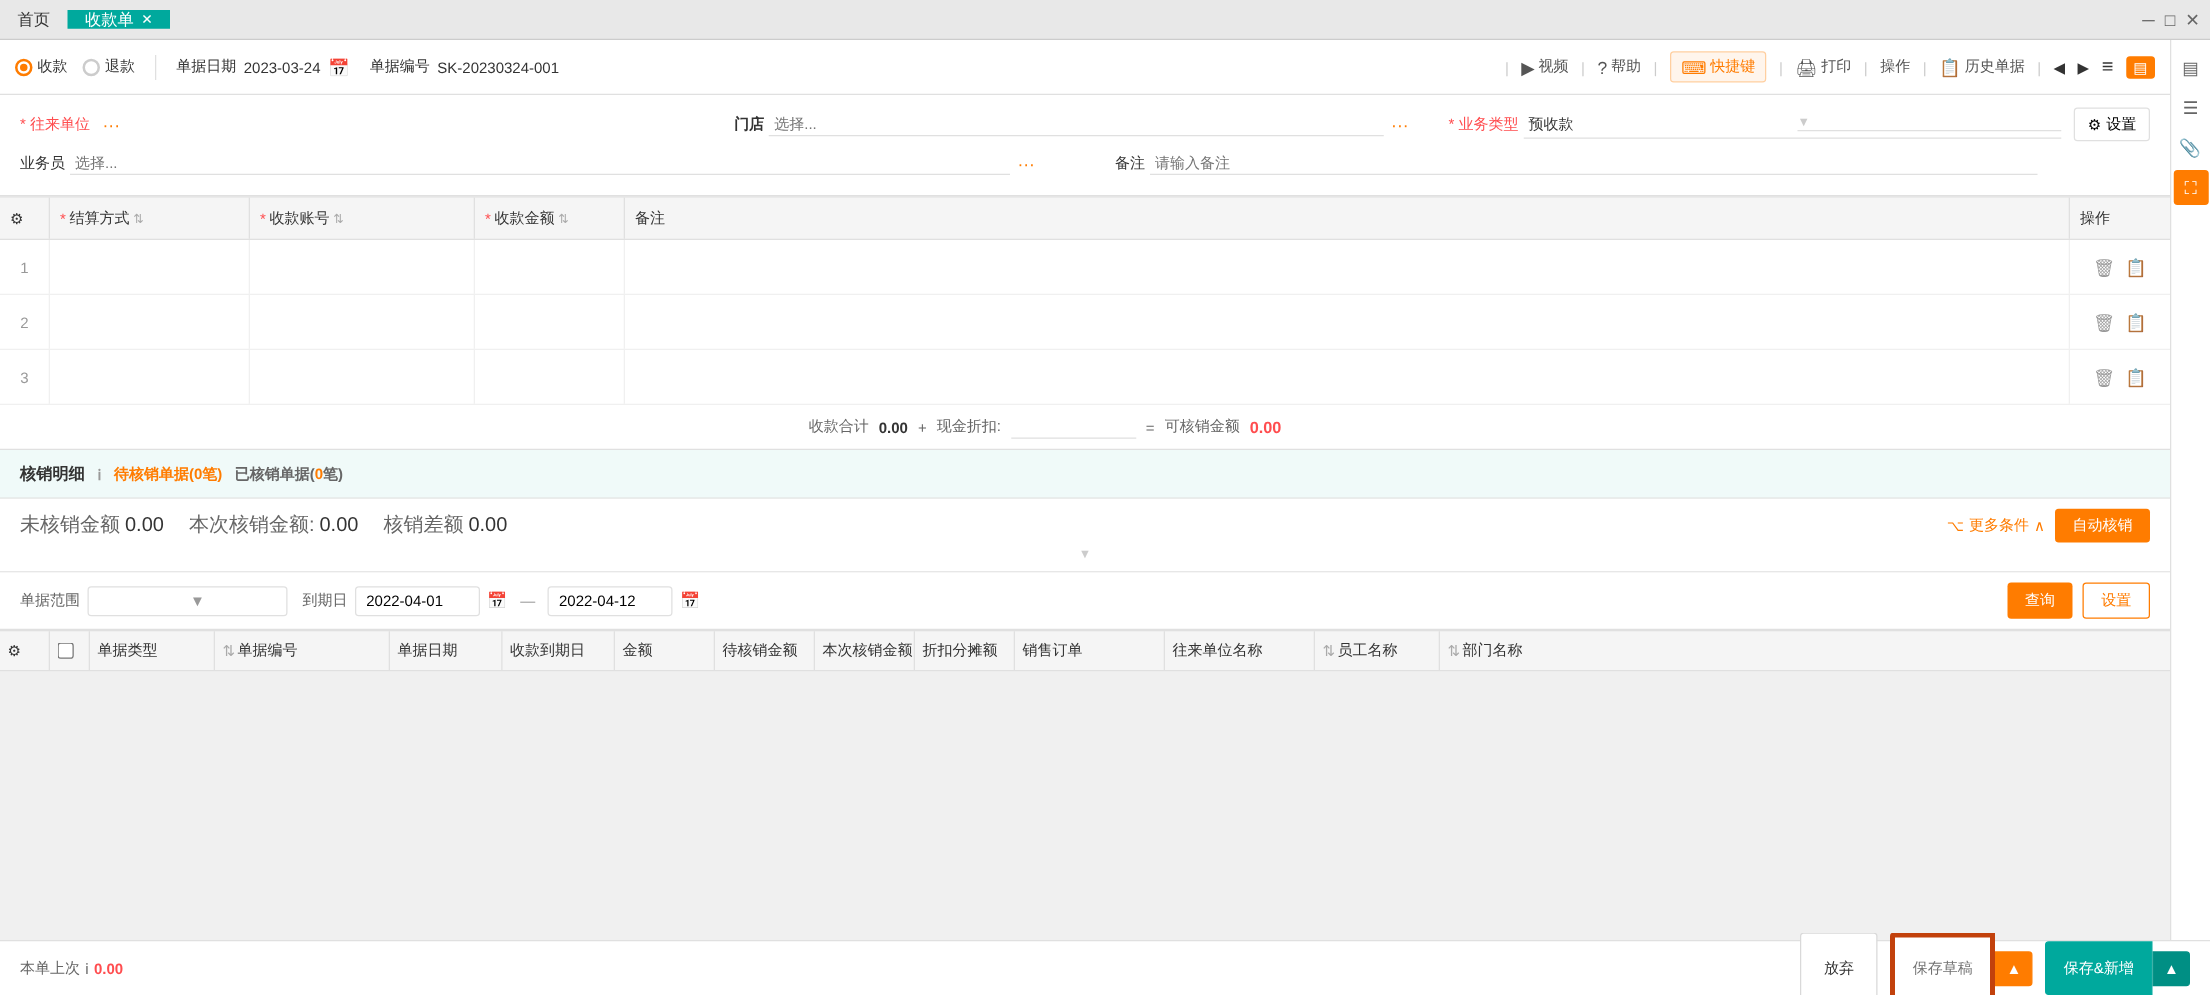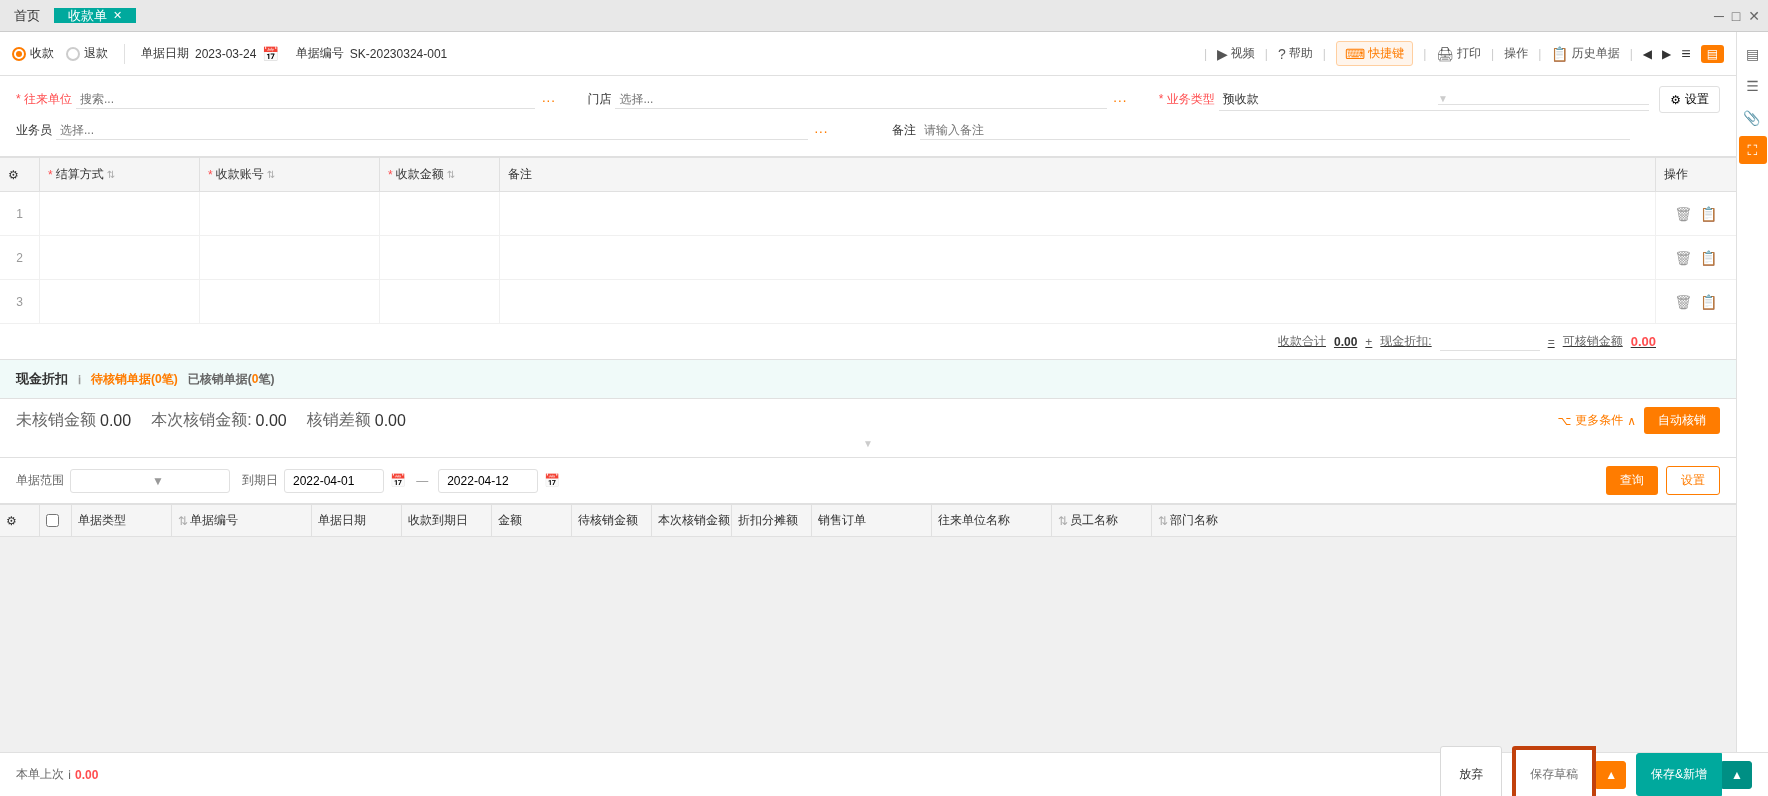--- a/index.html
+++ b/index.html
@@ -89,23 +89,23 @@
     }
     .td {
       padding: 4px 8px; border-right: 1px solid #f0f0f0; display: flex; align-items: center; font-size: 12px;
     }
     .td:last-child { border-right: none; justify-content: center; gap: 8px; }
     .row-num { color: #999; justify-content: center; }
     .action-btn { cursor: pointer; color: #999; font-size: 14px; }
 
     
     .summary-row {
-      display: flex; align-items: center; justify-content: flex-end;
+      display: flex; align-items: center; justify-content: center;
       padding: 8px 80px 8px 16px; background: #fff; border-bottom: 1px solid #e0e0e0;
-      gap: 8px; font-size: 12px; text-decoration: underline;
+      gap: 8px; font-size: 12px;
     }
     .summary-label { color: #666; }
     .summary-val { color: #333; font-weight: bold; }
     .summary-eq { color: #666; }
     .summary-result { color: #ff4d4f; font-weight: bold; font-size: 13px; }
     .summary-input {
       width: 100px; border: none; border-bottom: 1px solid #e0e0e0; outline: none; text-align: right; font-size: 12px; padding: 2px;
     }
 
     
@@ -291,27 +291,26 @@
       <span style="cursor:pointer; font-size:16px;">≡</span>
       <span style="background:#ff7c00; color:#fff; padding:2px 6px; border-radius:3px; font-size:12px; cursor:pointer;">▤</span>
     </div>
   </div>
 
   <div class="form-area">
     <div class="form-row">
 
       <div class="form-field" style="flex:2.2;">
         <span class="field-label">* 往来单位</span>
-        <input class="field-input" value="" placeholder="搜索..." style="">
         <span class="field-dots">···</span>
       </div>
       <div class="form-sep"></div>
 
       <div class="form-field" style="flex:2.2;">
-        <span class="field-label no-req" style="color:#333;">门店</span>
+        <span class="field-label no-req" style="color:#333;font-weight:bold;">门店</span>
         <input class="field-input" value="" placeholder="选择..." style="">
         <span class="field-dots">···</span>
       </div>
       <div class="form-sep"></div>
 
       <div class="form-field" style="flex:2;">
         <span class="field-label">* 业务类型</span>
         <div class="field-select" style="flex:1; display:flex; align-items:center;">
           <span style="flex:1; font-size:12px; color:#333; padding:2px 4px;">预收款</span>
           <span class="field-select arrow" style="color:#ccc;">▼</span>
@@ -411,21 +410,21 @@
     <span class="summary-val">0.00</span>
     <span class="summary-eq">+</span>
     <span class="summary-label">现金折扣:</span>
     <input class="summary-input" value="" style="">
     <span class="summary-eq">=</span>
     <span class="summary-label">可核销金额</span>
     <span class="summary-result">0.00</span>
   </div>
 
   <div class="section-title section-header-bg">
-    <span>现金折扣</span>
+    <span>核销明细</span>
     <span style="color:#999; font-size:12px;">ℹ</span>
     <span class="tab-link">
       待核销单据(<span class="tab-link-count">0</span>笔)
     </span>
     <span class="tab-link" style="color:#666;">
       已核销单据(<span class="tab-link-count">0</span>笔)
     </span>
   </div>
 
   <div class="verif-area">

